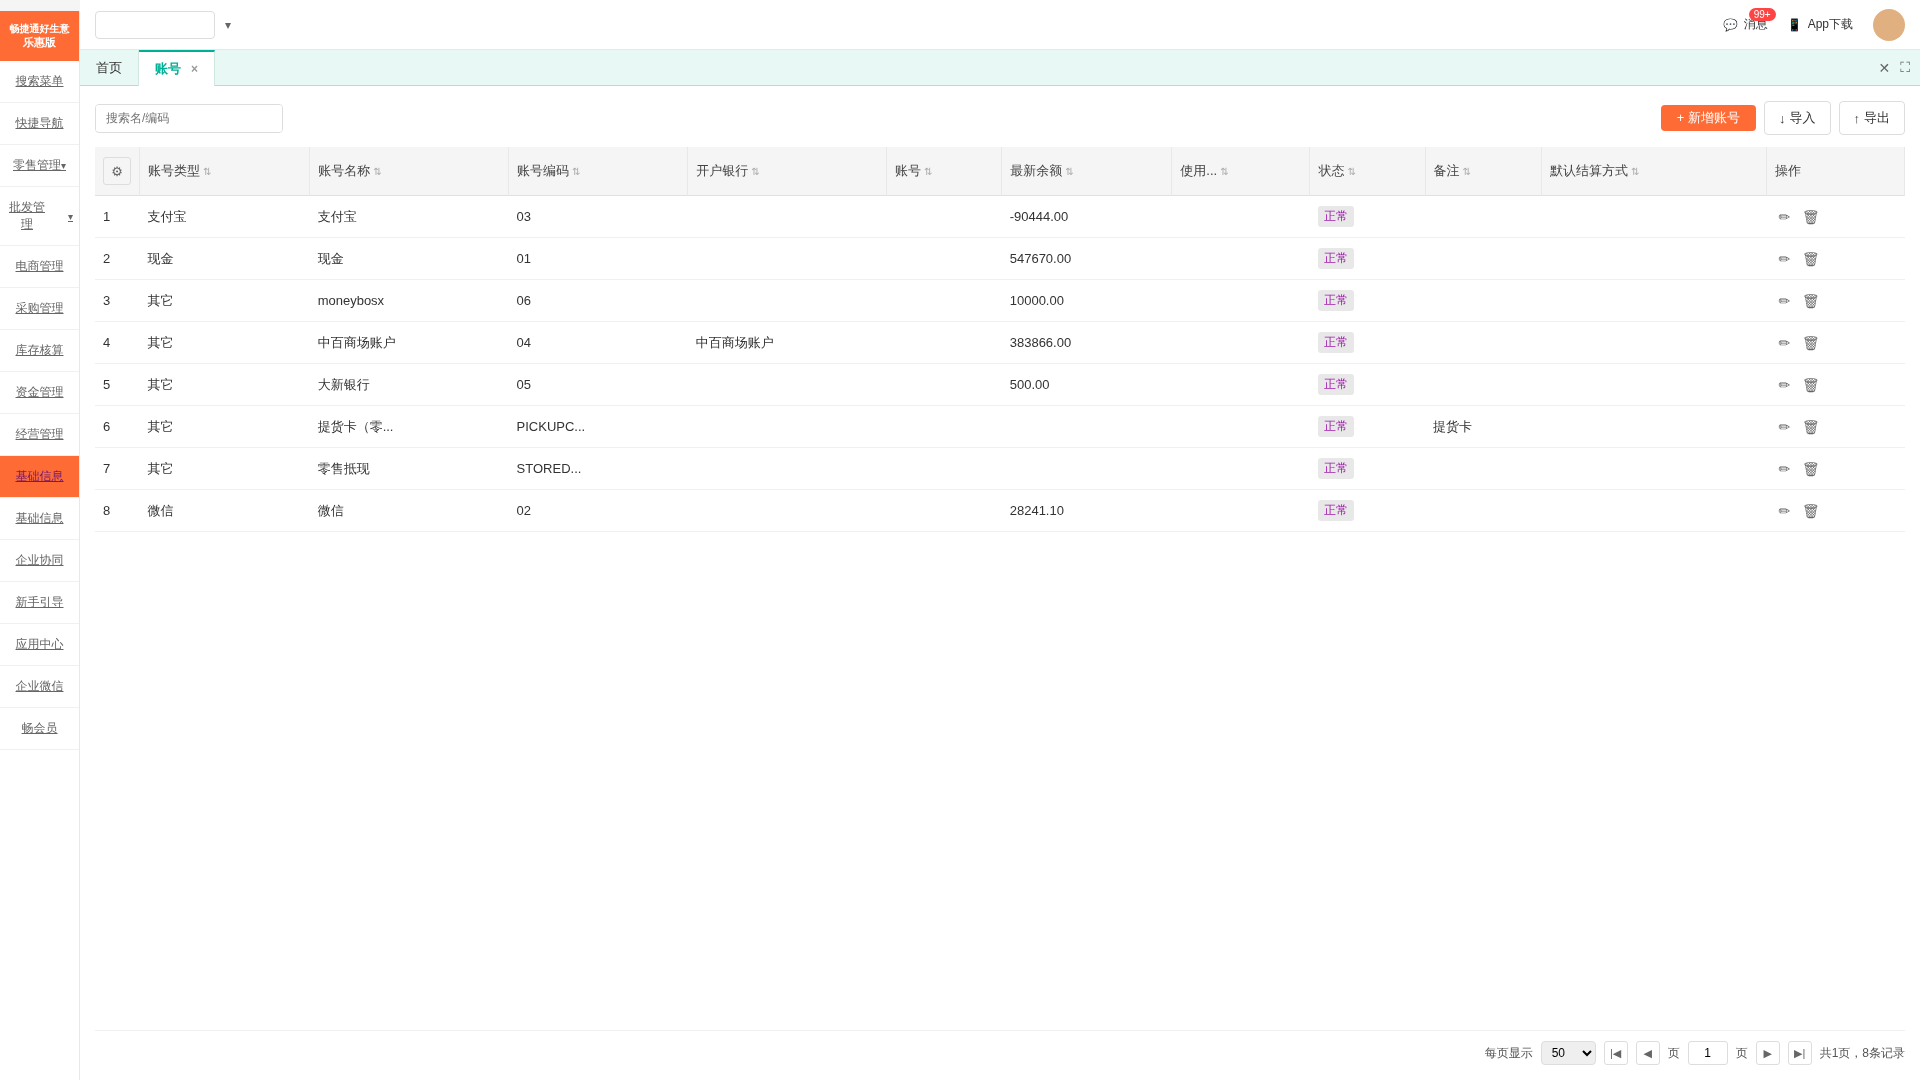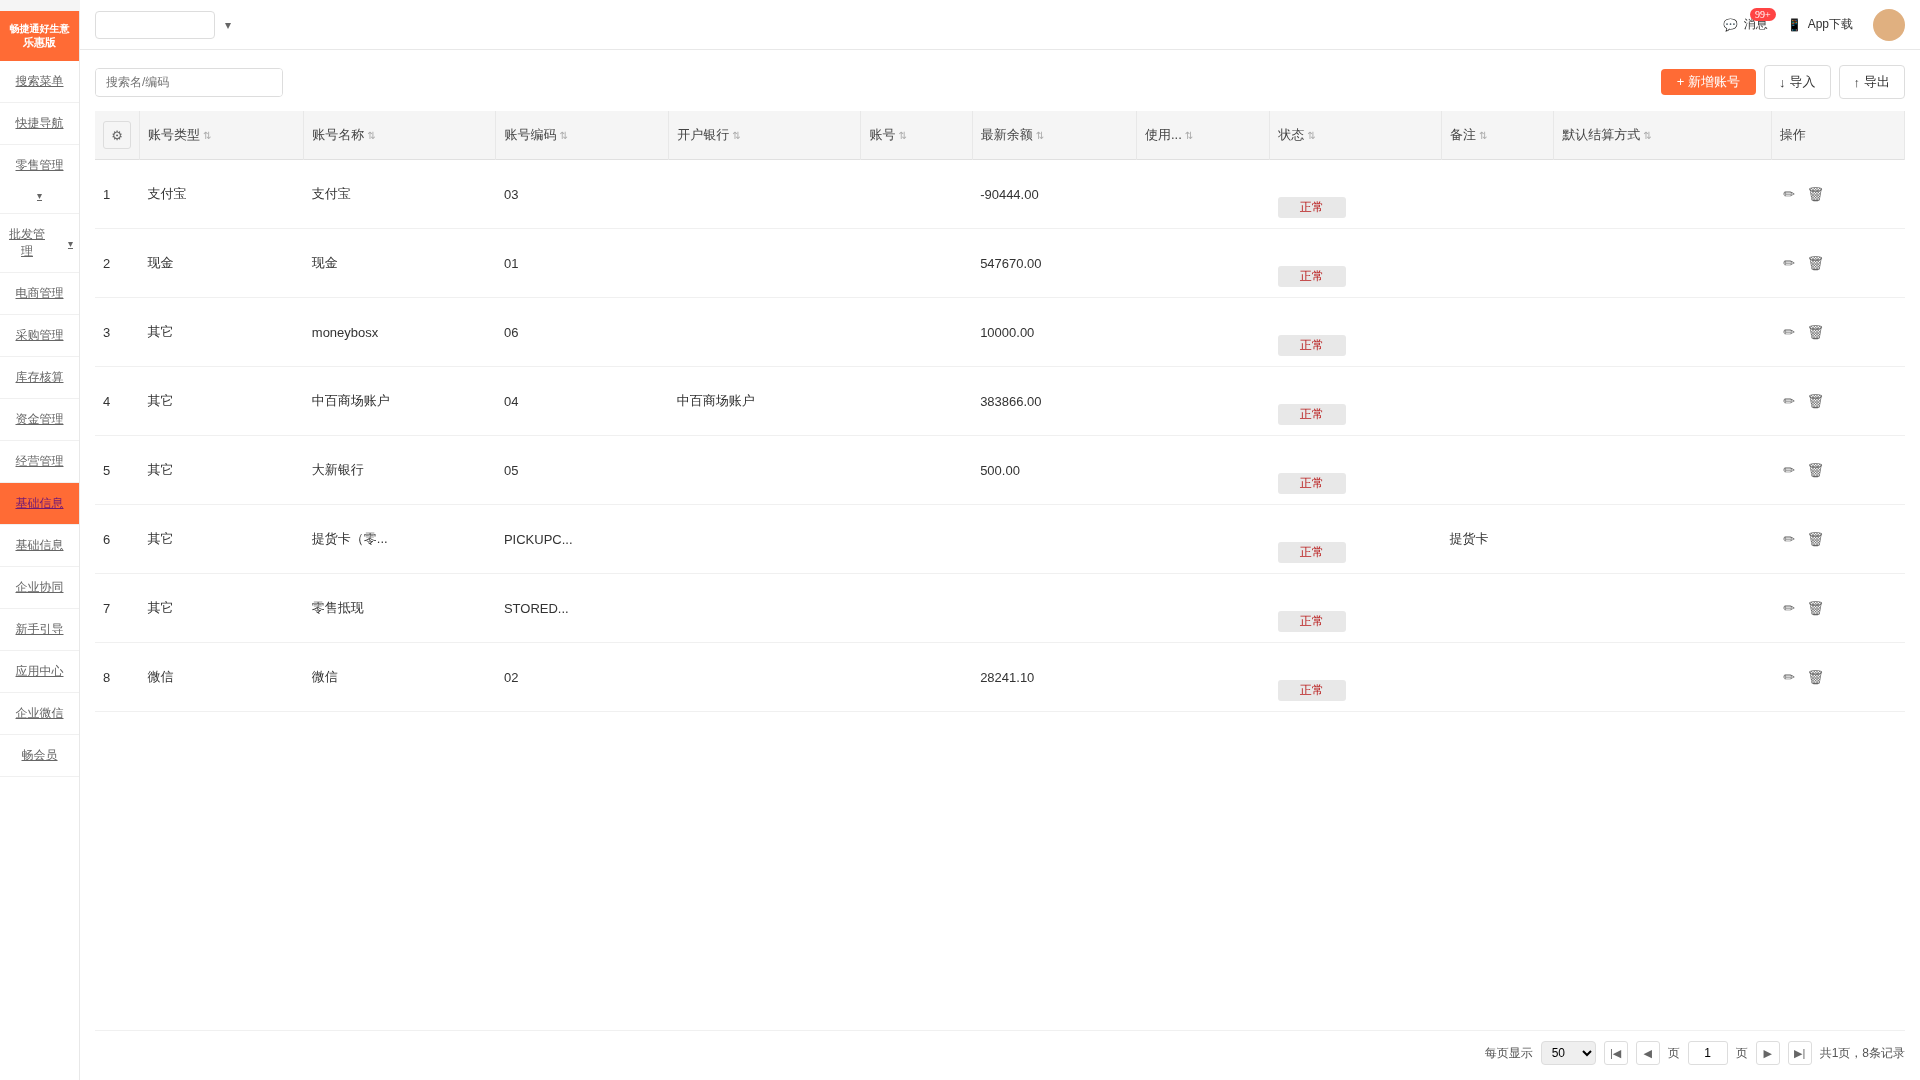--- a/index.html
+++ b/index.html
@@ -96,21 +96,20 @@
     }
     .badge {
       position: absolute;
       top: -8px;
       right: -8px;
       background: #ff4444;
       color: #fff;
       border-radius: 10px;
       padding: 1px 5px;
       font-size: 10px;
-      font-family: Liberation Serif, serif;
     }
     .app-btn {
       display: flex;
       align-items: center;
       gap: 5px;
       font-size: 12px;
       color: #333;
       cursor: pointer;
     }
     .avatar {
@@ -264,25 +263,24 @@
       border-bottom: 1px solid #f0f0f0;
     }
     tbody td {
       padding: 10px 8px;
       color: #333;
       white-space: nowrap;
     }
     .status-badge {
       display: inline-block;
       background: #e8e8e8;
-      color: #b91c1c;
-      padding: 2px 22px;
+      color: #a21caf;
+      padding: 2px 6px;
       border-radius: 3px;
       font-size: 12px;
-      margin-top: 27px;
     }
     .action-btn {
       background: none;
       border: none;
       cursor: pointer;
       color: #666;
       font-size: 14px;
       padding: 2px 4px;
     }
 
@@ -350,21 +348,21 @@
       <div style="font-size:11px;font-weight:bold;">乐惠版</div>
     </div>
   </div>
 
   <div class="sidebar-menu-item">
     <div>搜索菜单</div>
   </div>
   <div class="sidebar-menu-item">
     <div>快捷导航</div>
   </div>
-  <div class="sidebar-menu-item" style="display:flex;align-items:center;justify-content:center;gap:16px;flex-direction:column;">
+  <div class="sidebar-menu-item" style="display:flex;align-items:center;justify-content:center;gap:0;">
     <div>零售管理</div>
     <span style="font-size:10px;">▾</span>
   </div>
   <div class="sidebar-menu-item" style="display:flex;align-items:center;justify-content:center;gap:20px;">
     <div>批发管理</div>
     <span style="font-size:10px;">▾</span>
   </div>
   <div class="sidebar-menu-item">
     <div>电商管理</div>
   </div>
@@ -419,20 +417,33 @@
         <span class="badge">99+</span>
       </div>
       <div class="app-btn">
         <span>📱</span>
         <span>App下载</span>
       </div>
       <div class="avatar"></div>
     </div>
   </div>
 
+  <div class="tab-bar">
+    <div class="tab-item">
+      <span>首页</span>
+    </div>
+    <div class="tab-item active">
+      <span>账号</span>
+      <span class="tab-close">×</span>
+    </div>
+    <div class="tab-expand">
+      <span class="tab-expand-btn">✕</span>
+      <span class="tab-expand-btn">⛶</span>
+    </div>
+  </div>
 
   <div class="content">
 
     <div class="toolbar">
       <div class="search-box">
         <input class="search-input" type="text" placeholder="搜索名/编码" style="">
         <button class="search-icon-btn">🔍</button>
       </div>
       <div class="toolbar-right">
         <button class="btn-primary">+ 新增账号</button>

